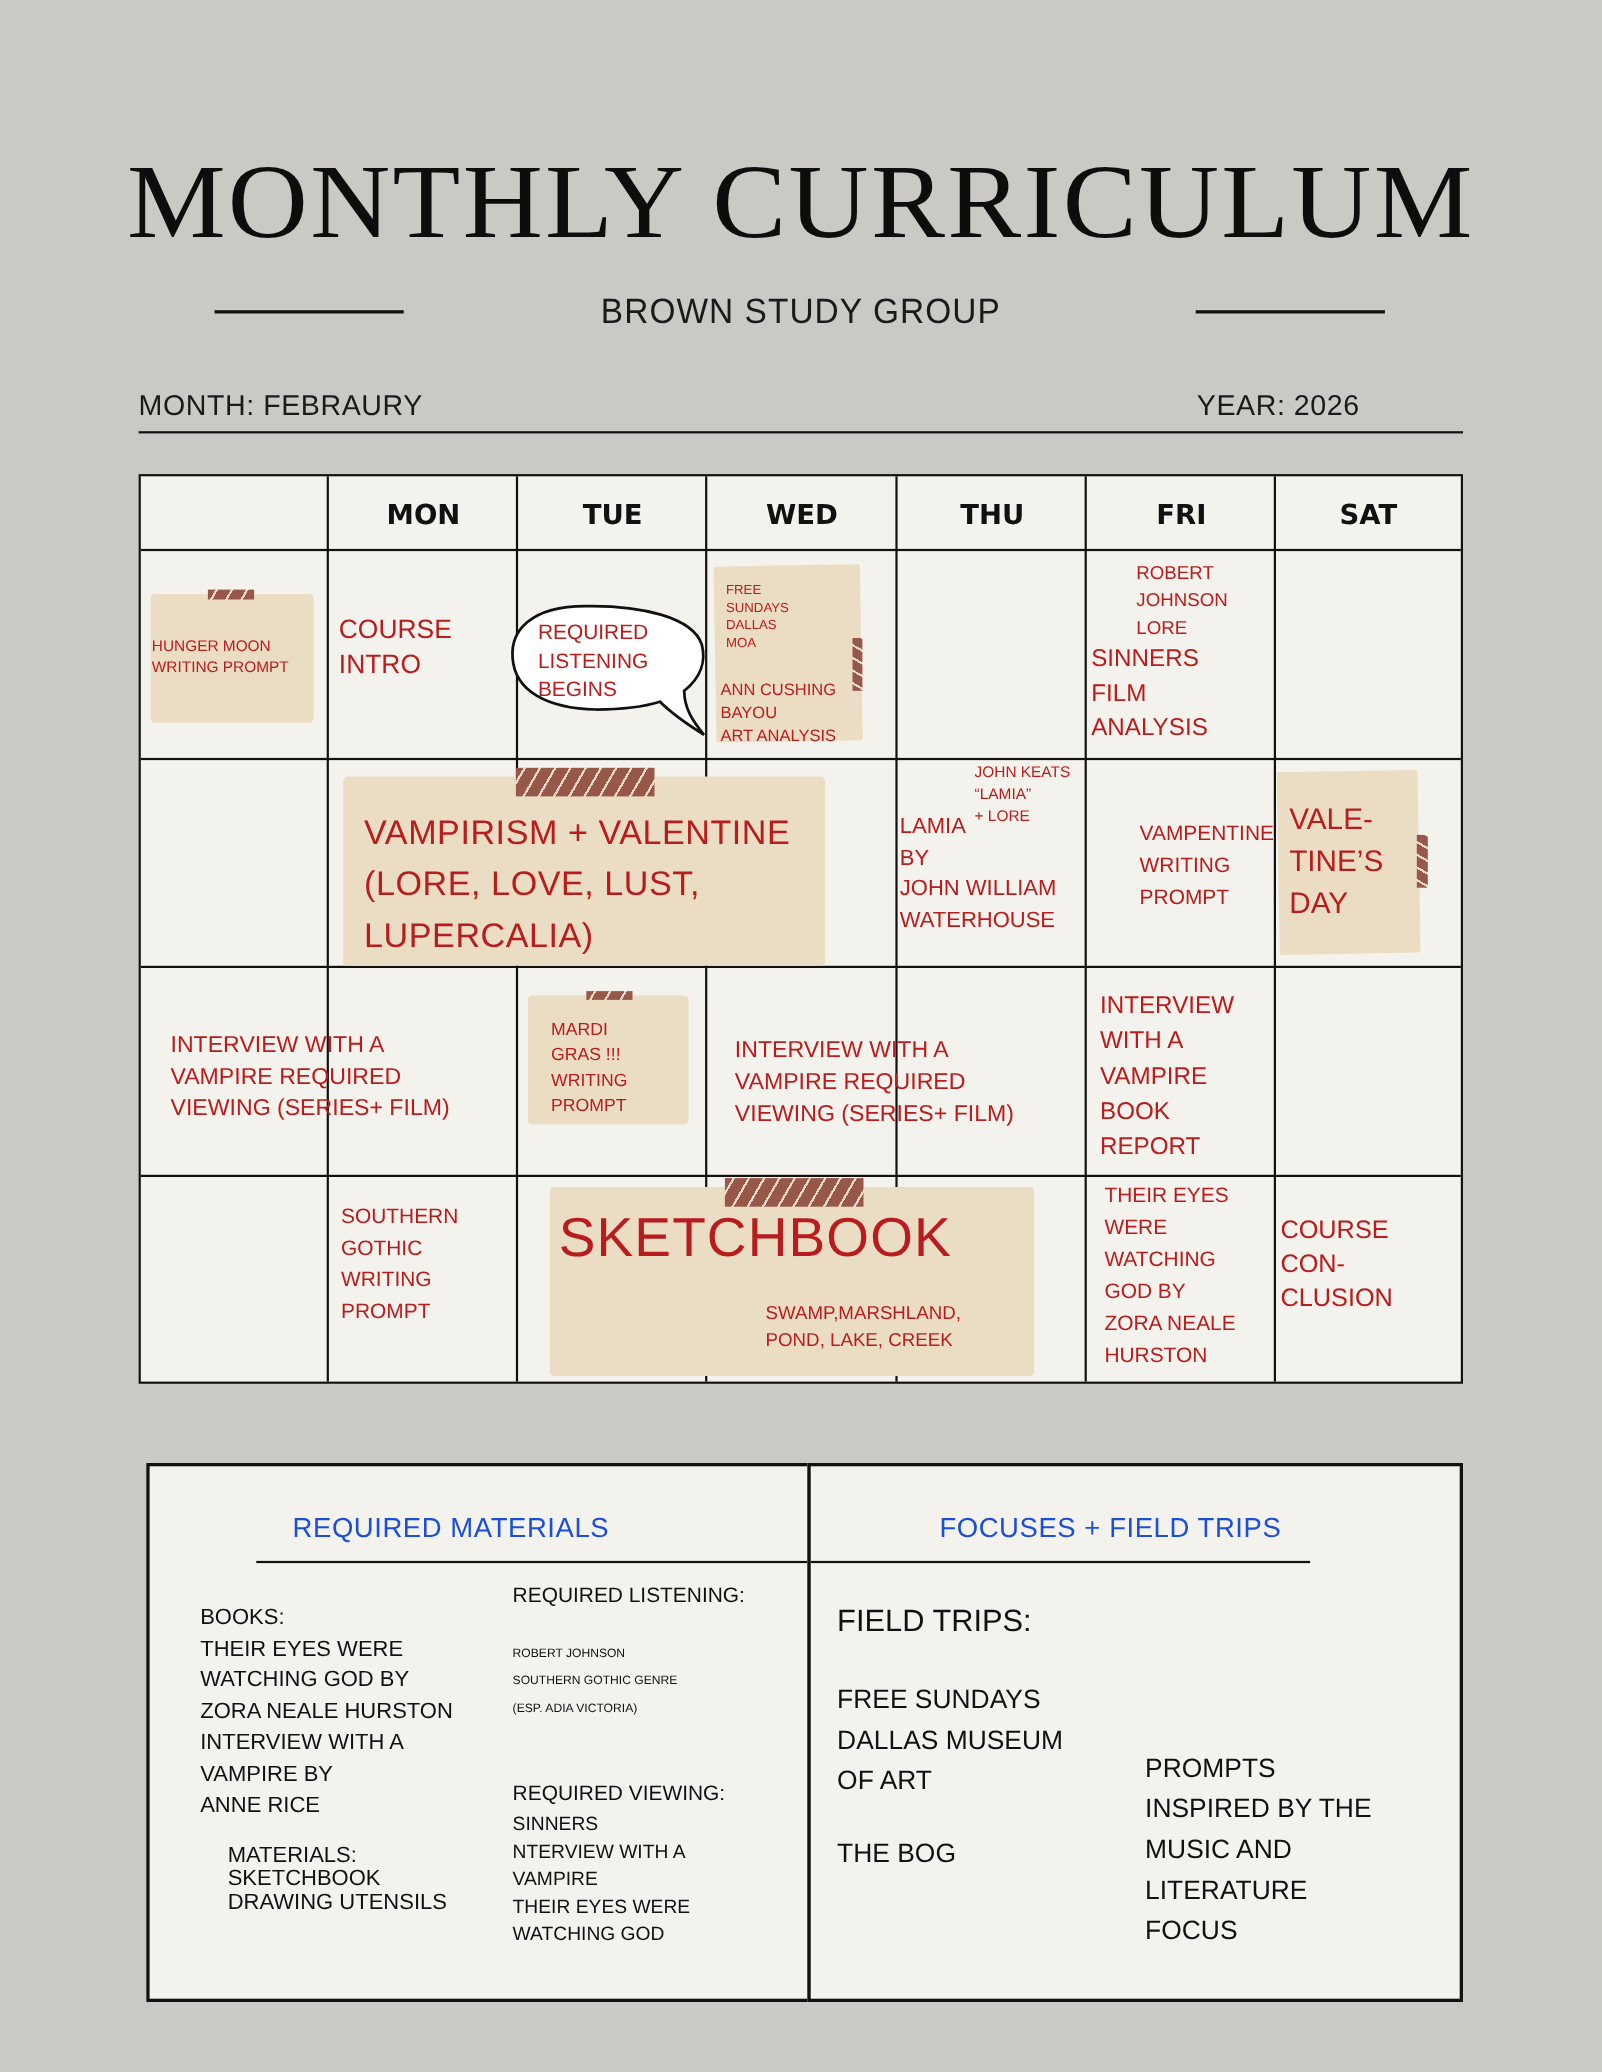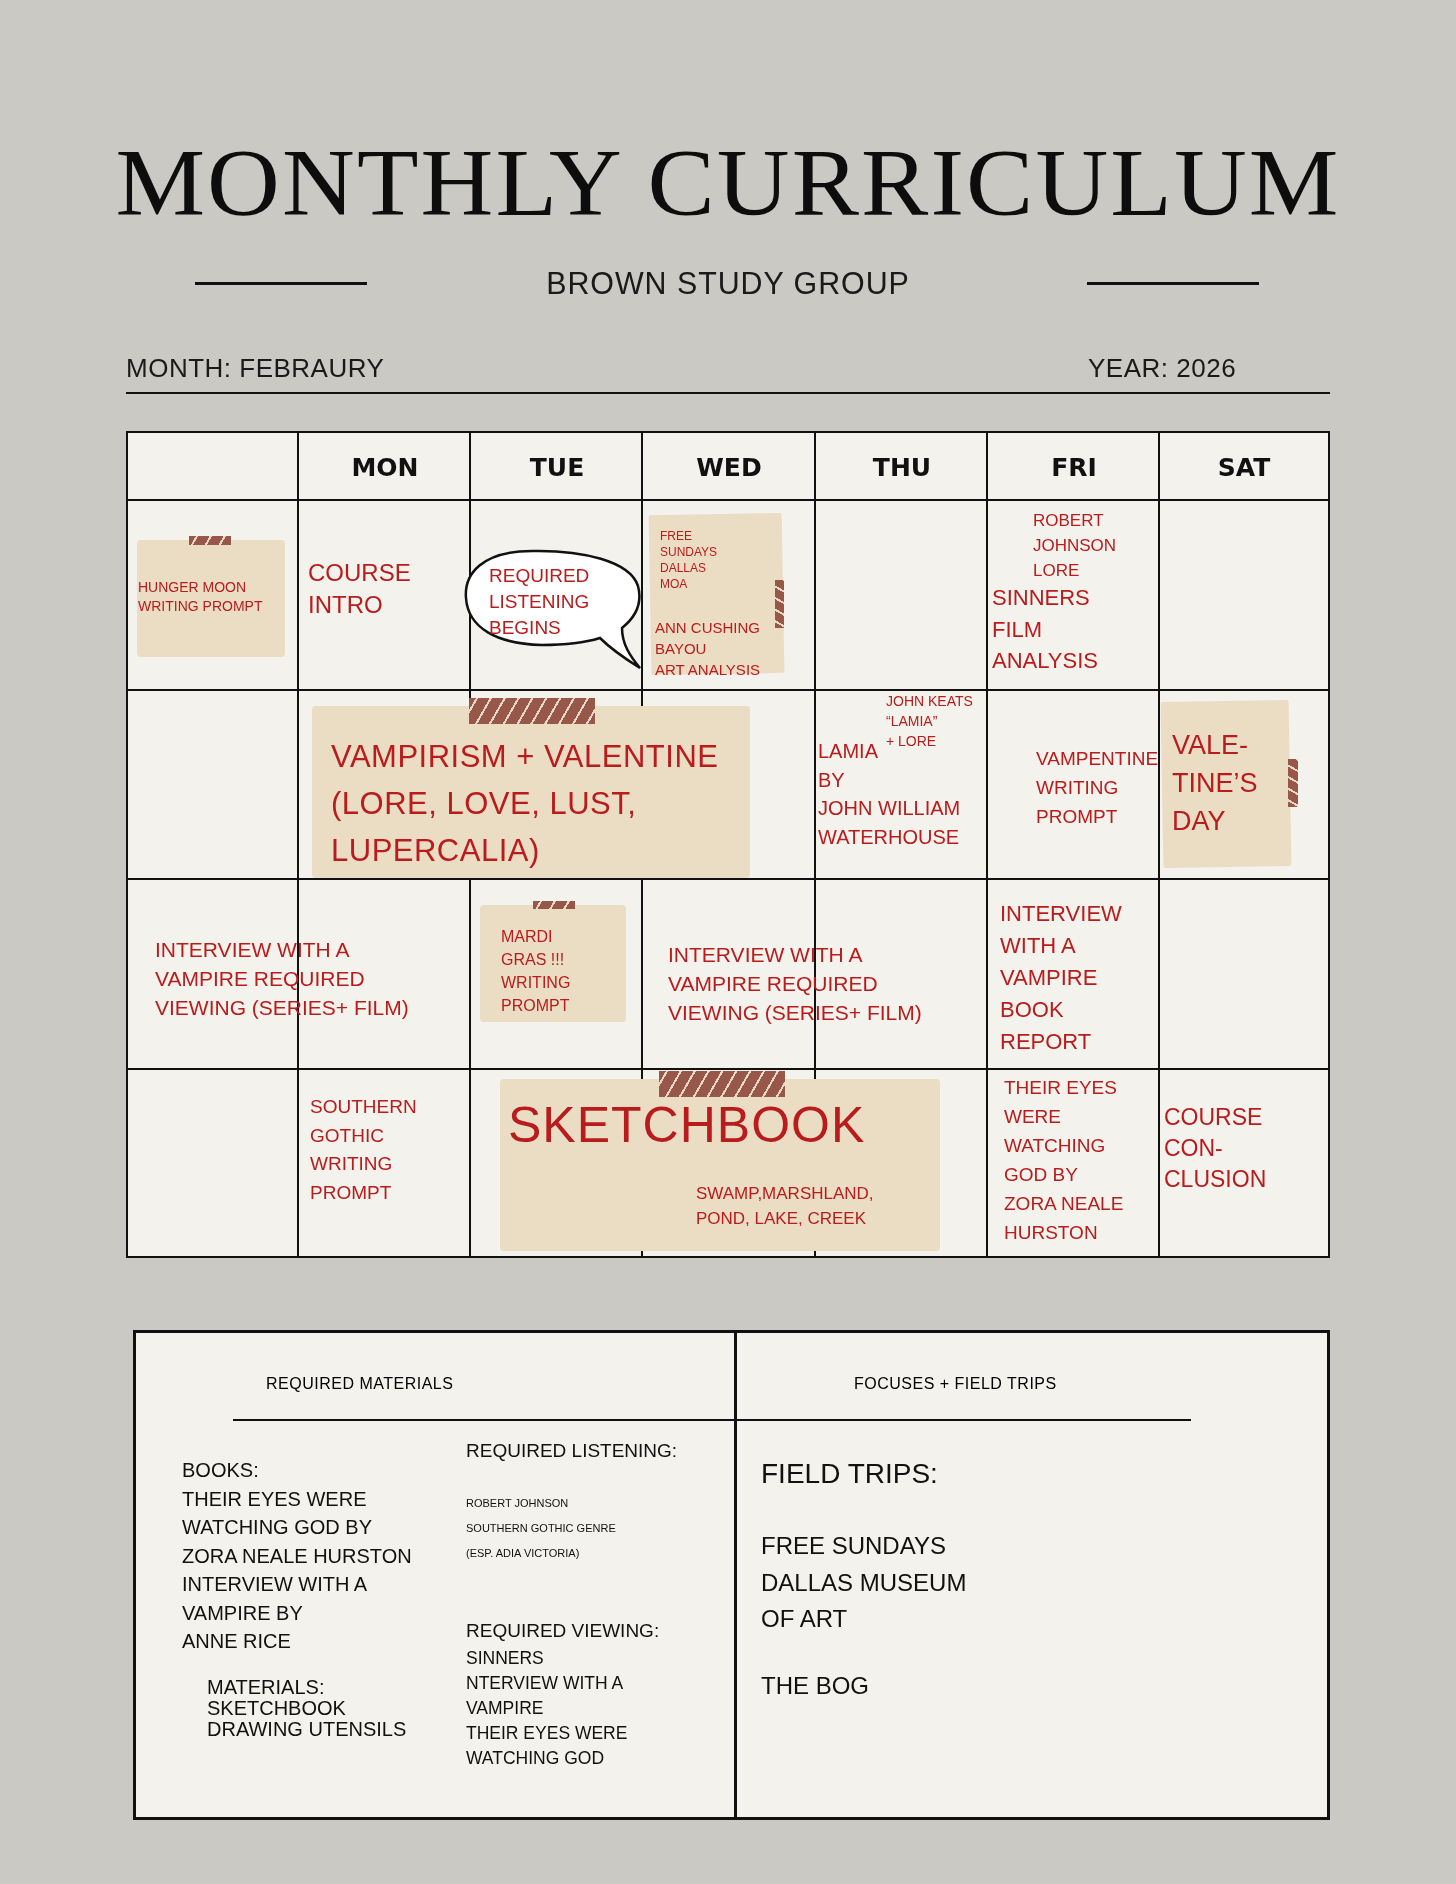--- a/index.html
+++ b/index.html
@@ -52,21 +52,21 @@
   }
   .txt { position: absolute; line-height: 1.0; color: #b91c1c; white-space: pre-line; }
   .t-sm { font-size: 13px; line-height: 19px; }
   .t-md { font-size: 17px; line-height: 22px; }
   .t-lg { font-size: 22px; line-height: 29px; }
 
   
   .box {
     background: #f3f2ec; border: 3px solid #111; top: 1330px; height: 490px;
   }
-  .box-h { position: absolute; font-size: 16px; letter-spacing: 0.5px; color: #000000; }
+  .box-h { position: absolute; font-size: 25px; letter-spacing: 0.5px; color: #1d4ed8; }
   .box-rule { position: absolute; height: 2px; background: #111; top: 86px; }
   .b-txt { position: absolute; white-space: pre-line; color: #111; }
 </style>
 </head>
 <body>
 
 <div class="abs title">MONTHLY CURRICULUM</div>
 <div class="abs rule-short" style="left:195px;"></div>
 <div class="abs subtitle">BROWN STUDY GROUP</div>
 <div class="abs rule-short" style="left:1087px;"></div>
@@ -220,13 +220,18 @@
 </div>
 
 <div class="abs box" style="left:734px;width:596px;">
   <div class="box-h" style="left:117px;top:42px;">FOCUSES + FIELD TRIPS</div>
   <div class="box-rule" style="left:0;width:454px;"></div>
   <div class="b-txt" style="left:24px;top:123px;width:250px;font-size:28px;line-height:36px;">FIELD TRIPS:</div>
   <div class="b-txt" style="left:24px;top:195px;width:250px;font-size:24px;line-height:36.5px;">FREE SUNDAYS
 DALLAS MUSEUM
 OF ART</div>
   <div class="b-txt" style="left:24px;top:335px;width:250px;font-size:24px;line-height:36px;">THE BOG</div>
+  <div class="b-txt" style="left:304px;top:256px;width:280px;font-size:24px;line-height:37px;">PROMPTS
+INSPIRED BY THE
+MUSIC AND
+LITERATURE
+FOCUS</div>
 </div>
 
 </body></html>

